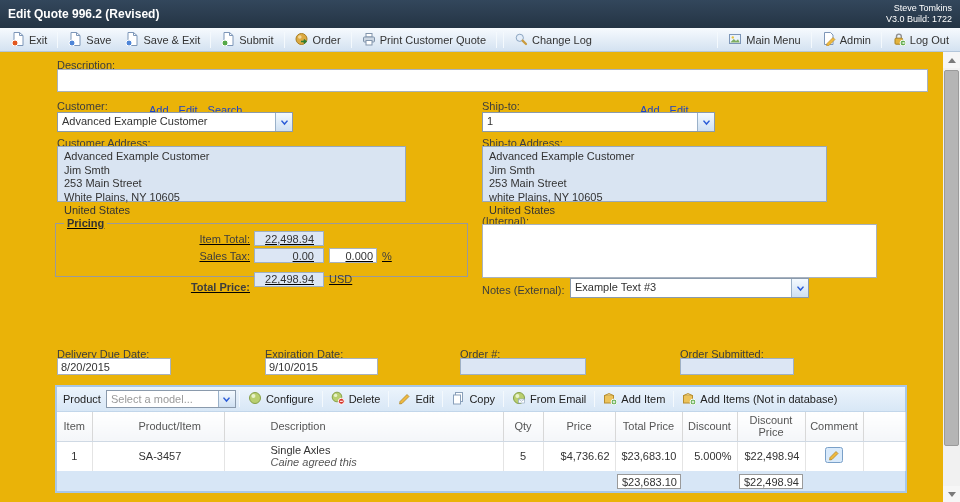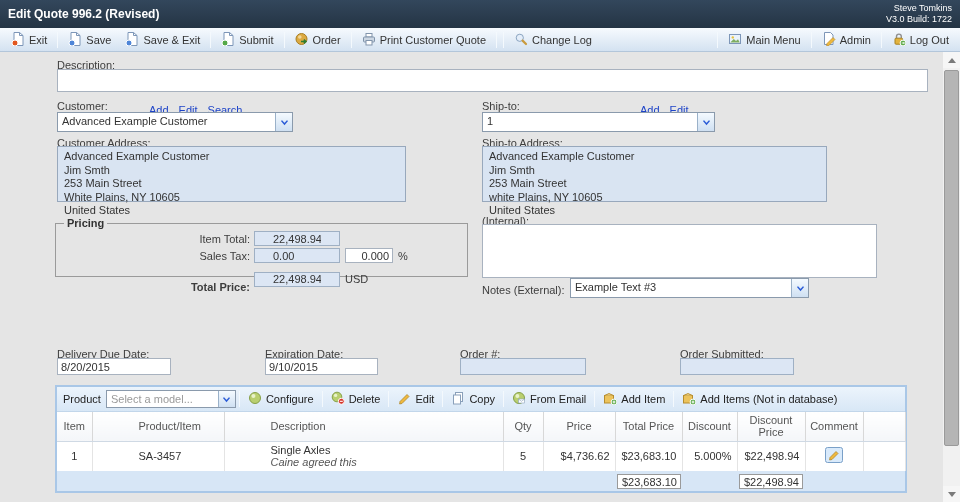--- a/index.html
+++ b/index.html
@@ -41,21 +41,21 @@
   .combo .arrow-btn { width:17px; background:linear-gradient(#f4faff,#cfe0f2); border-left:1px solid #9ab1c9;
     display:flex; align-items:center; justify-content:center; cursor:pointer; }
   .combo .arrow-btn svg { width:9px; height:7px; }
 
   
   fieldset.pricing { border:1px solid #9a9a9a; padding:2px 6px 4px 6px; }
   fieldset.pricing legend { font-size:11px; font-weight:bold; color:#333; padding:0 3px; margin-left:2px; }
   .prow { display:flex; align-items:center; margin-bottom:2px; }
   .prow .plbl { width:188px; text-align:right; font-size:11px; color:#3d3d3d; margin-right:4px; }
   .prow .plbl.bold { font-weight:bold;margin-top:16px; }
-  .pfield { width:86px; height:15px; padding:1px 18px; }
+  .pfield { width:70px; height:15px; text-align:right; padding:1px 9px; }
   .ptax { width:48px; height:15px; text-align:right; }
   .punit { font-size:11px; color:#3d3d3d; margin-left:5px; }
 
   
   .ptable-wrap { border:2px solid #a9c7e7; width:852px; background:#fff; }
   .ptable-toolbar { height:25px; background:linear-gradient(#ecf4fc,#d8e7f6); border-bottom:1px solid #c2d6ea;
     display:flex; align-items:center; padding:0 6px; font-size:11px; color:#222; }
   .ptable-toolbar .tb-btn { padding:2px 5px; }
   table.grid { border-collapse:collapse; table-layout:fixed; width:848px; font-size:11px; color:#333; }
   table.grid th { font-weight:normal; color:#555; height:29px; border-right:1px solid #d8d8d8;
@@ -69,21 +69,21 @@
   .comment-btn { display:inline-flex; cursor:pointer; }
 
   
   .vscroll { right:0; top:52px; width:17px; height:450px; background:#f1f1f1; }
   .vs-btn { position:absolute; left:0; width:17px; height:16px; background:#f6f6f6; display:flex; align-items:center; justify-content:center; }
   .vs-up { top:0; } .vs-dn { bottom:0; }
   .tri-up { width:0; height:0; border-left:4px solid transparent; border-right:4px solid transparent; border-bottom:5px solid #7a7a7a; }
   .tri-dn { width:0; height:0; border-left:4px solid transparent; border-right:4px solid transparent; border-top:5px solid #7a7a7a; }
   .vs-thumb { position:absolute; left:1px; top:18px; width:15px; height:376px; background:#b5b5b5; border:1px solid #9a9a9a; border-radius:2px; }
 
-  .content { left:0; top:52px; width:943px; height:450px; background:#e5e5e5; }
+  .content { left:0; top:52px; width:943px; height:450px; background:#eab308; }
 </style>
 </head>
 <body>
 
 <div class="abs titlebar">
   <div class="title">Edit Quote 996.2 (Revised)</div>
   <div class="userinfo">
     <div>Steve Tomkins</div>
     <div>V3.0 Build: 1722</div>
   </div>
@@ -223,21 +223,21 @@
   </div>
   <div class="abs lbl" style="left:482px; top:85px;">Ship-to Address:</div>
   <div class="abs addrbox" style="left:482px; top:94px; width:345px; height:56px;">
     <div>Advanced Example Customer</div>
     <div>Jim Smth</div>
     <div>253 Main Street</div>
     <div>white Plains, NY 10605</div>
     <div>United States</div>
   </div>
 
-  <fieldset class="abs pricing" style="left:55px; top:165px; width:413px; height:60px;">
+  <fieldset class="abs pricing" style="left:55px; top:165px; width:413px; height:60px;text-decoration:underline;">
     <legend>Pricing</legend>
     <div class="prow">
       <span class="plbl">Item Total:</span>
       <input class="roblue pfield" readonly="" value="22,498.94" style="">
     </div>
     <div class="prow">
       <span class="plbl">Sales Tax:</span>
       <input class="roblue pfield" readonly="" value="0.00" style="">
       <input class="inp ptax" style="margin-left: 5px;" value="0.000">
       <span class="punit">%</span>

